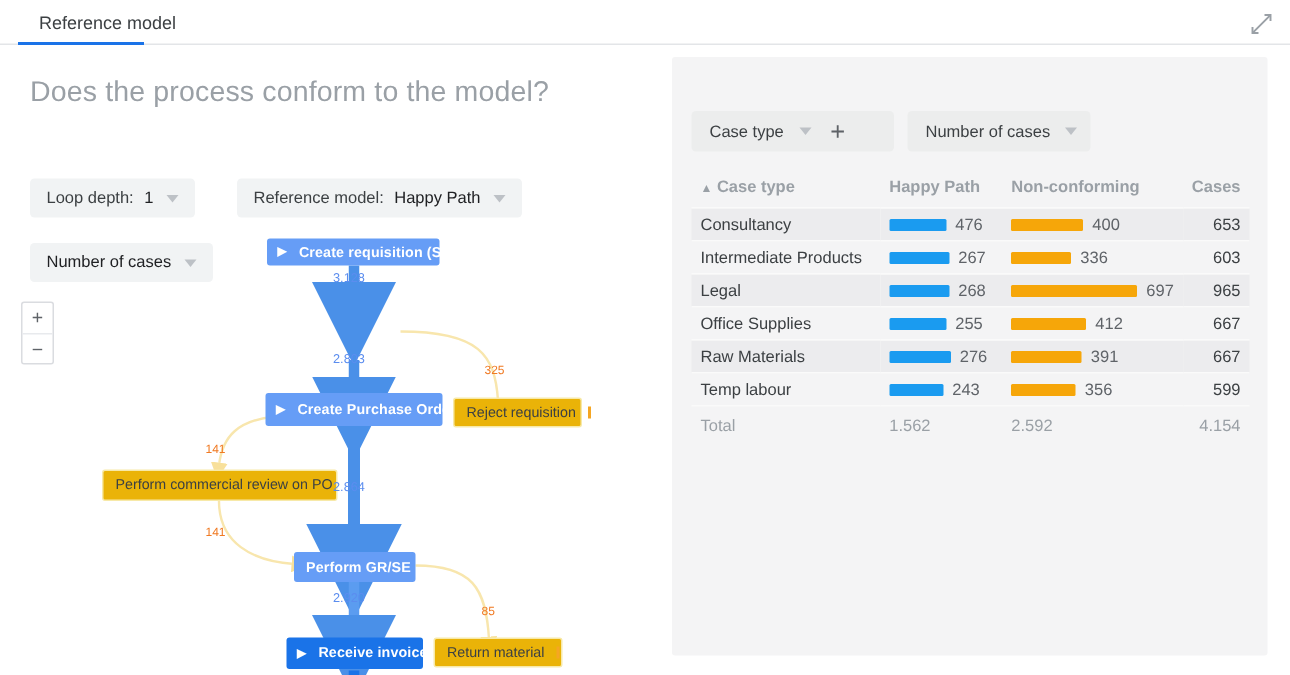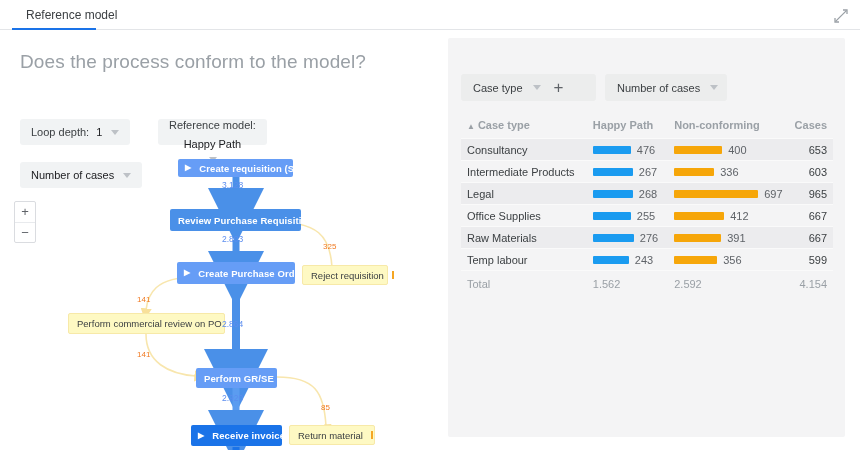--- a/index.html
+++ b/index.html
@@ -53,21 +53,21 @@
   }
   .pill .lbl{ color:#3c4043; }
   .pill .val{ color:#202124; }
   .caret{ width:0;height:0;border-left:4px solid transparent;border-right:4px solid transparent;border-top:5px solid #bdc1c6; margin-left:2px;}
   .plus-btn{
     width:20px;height:20px;display:flex;align-items:center;justify-content:center;
     font-size:17px;color:#5f6368;cursor:pointer;line-height:1;
   }
 
   #pill-loop{ left:20px; top:88px; }
-  #pill-refmodel{ left:158px; top:88px;flex-direction:column; }
+  #pill-refmodel{ left:158px; top:88px; }
   #pill-numcases{ left:20px; top:131px; }
 
   .zoomctl{
     position:absolute; left:14px; top:170px; width:22px; height:42px;
     border:1px solid #dadce0; border-radius:2px; background:#fff;
     display:flex; flex-direction:column;
   }
   .zoomctl div{
     flex:1; display:flex; align-items:center; justify-content:center;
     font-size:13px; color:#5f6368; cursor:pointer; line-height:1;
@@ -83,21 +83,21 @@
     letter-spacing:.1px; white-space:nowrap;
     cursor:pointer;
   }
   .node .ptr{ margin-left:7px; font-size:8px; line-height:1; }
   .node .ntext{ flex:1; text-align:right; padding:0 8px; }
   .node.light{ background:#669df6; }
   .node.mid  { background:#4a90e8; }
   .node.dark { background:#1a73e8; }
 
   .ynode{
-    position:absolute; background:#fef9c3; border:1px solid #f7e9a8;
+    position:absolute; background:#eab308; border:1px solid #f7e9a8;
     border-radius:2px; display:flex; align-items:center;
     font-size:9.5px; color:#3c4043; white-space:nowrap; cursor:pointer;
   }
   .ynode .ytext{ flex:1; text-align:center; padding:0 8px;}
   .ycheck{ width:8px;height:8px;border:1.4px solid #f5a623; margin-right:8px; }
 
   .edgelbl{
     position:absolute; font-size:8.5px; color:#5b8def; white-space:nowrap;
   }
   .edgelbl.orange{ color:#f07a23; font-size:8px;}
@@ -210,23 +210,20 @@
       <path d="M196,215 C155,215 148,232 146,248" stroke="#f8e6ad" stroke-width="1.6" fill="none" marker-end="url(#ah-yellow)"></path>
       <path d="M146,272 C146,300 168,312 196,314" stroke="#f8e6ad" stroke-width="1.6" fill="none" marker-end="url(#ah-yellow)"></path>
       <path d="M277,315 C315,315 324,330 326,364" stroke="#f8e6ad" stroke-width="1.6" fill="none" marker-end="url(#ah-yellow)"></path>
     </svg>
 
     <div class="node light" id="n-create-req" style="left:178px; top:97px; width:115px; height:18px;">
       <span class="ptr">▶</span>
       <span class="ntext">Create requisition (SC)</span>
     </div>
 
-    <div class="node mid" id="n-review-req" style="left:170px; top:147px; width:131px; height:22px;">
-      <span class="ntext">Review Purchase Requisition</span>
-    </div>
 
     <div class="node light" id="n-create-po" style="left:177px; top:200px; width:118px; height:22px;">
       <span class="ptr">▶</span>
       <span class="ntext">Create Purchase Order</span>
     </div>
 
     <div class="node light" id="n-gr-se" style="left:196px; top:306px; width:81px; height:20px;">
       <span class="ntext">Perform GR/SE</span>
     </div>
 

